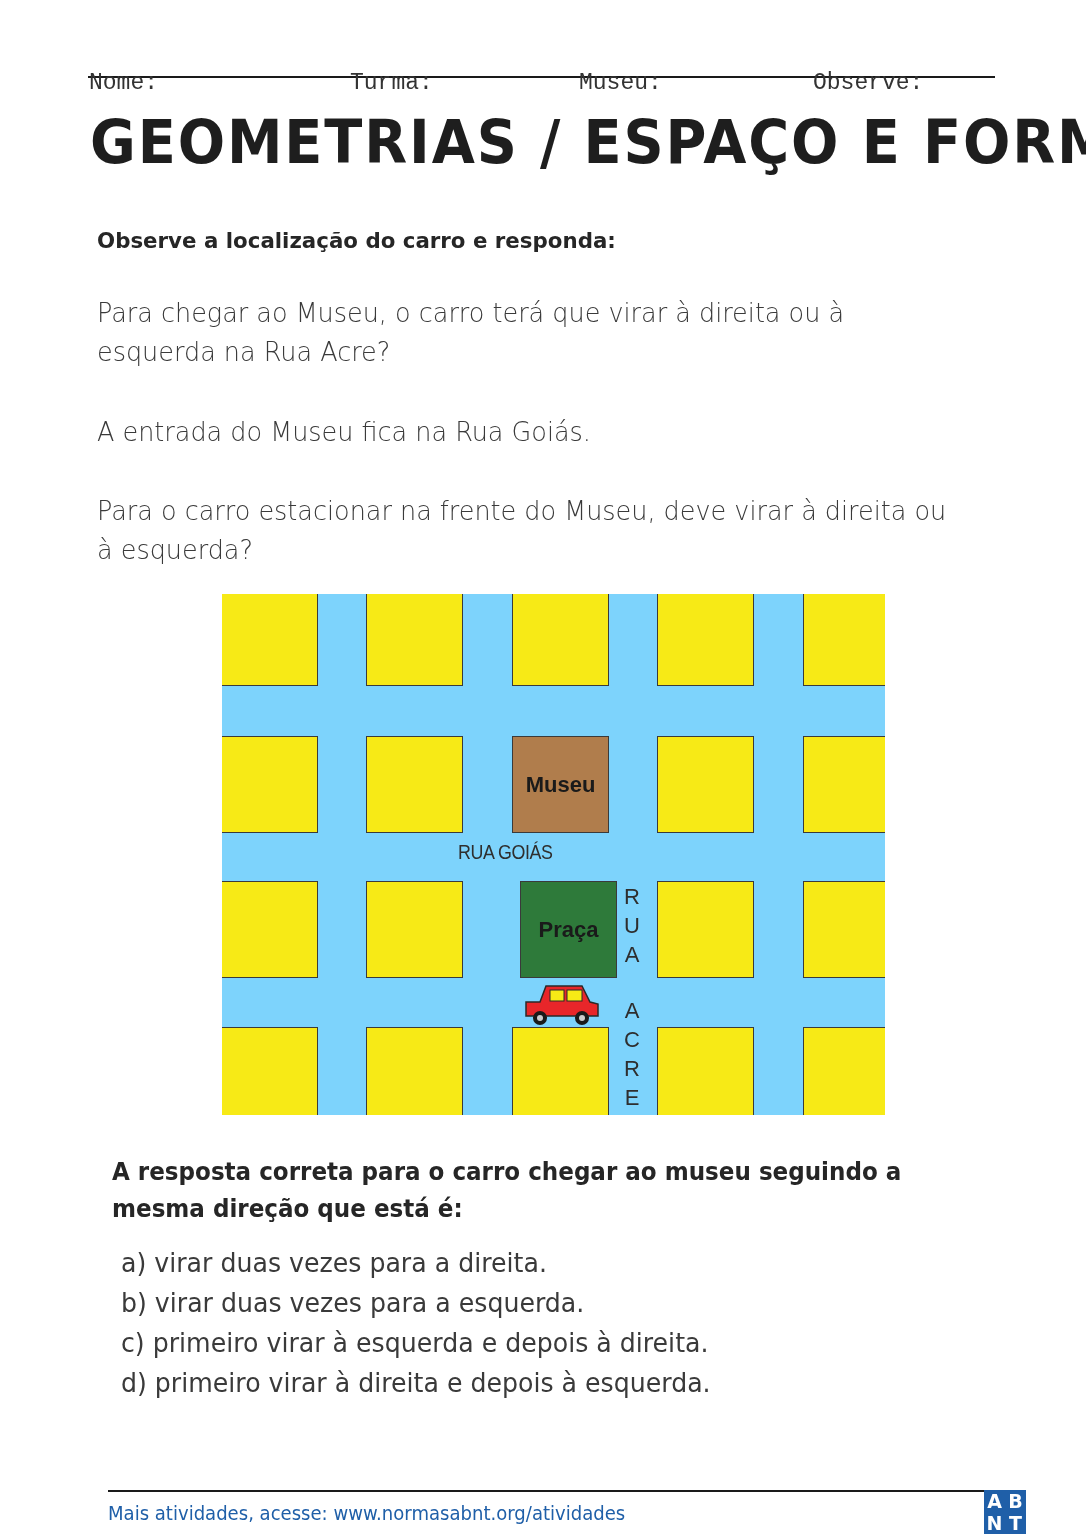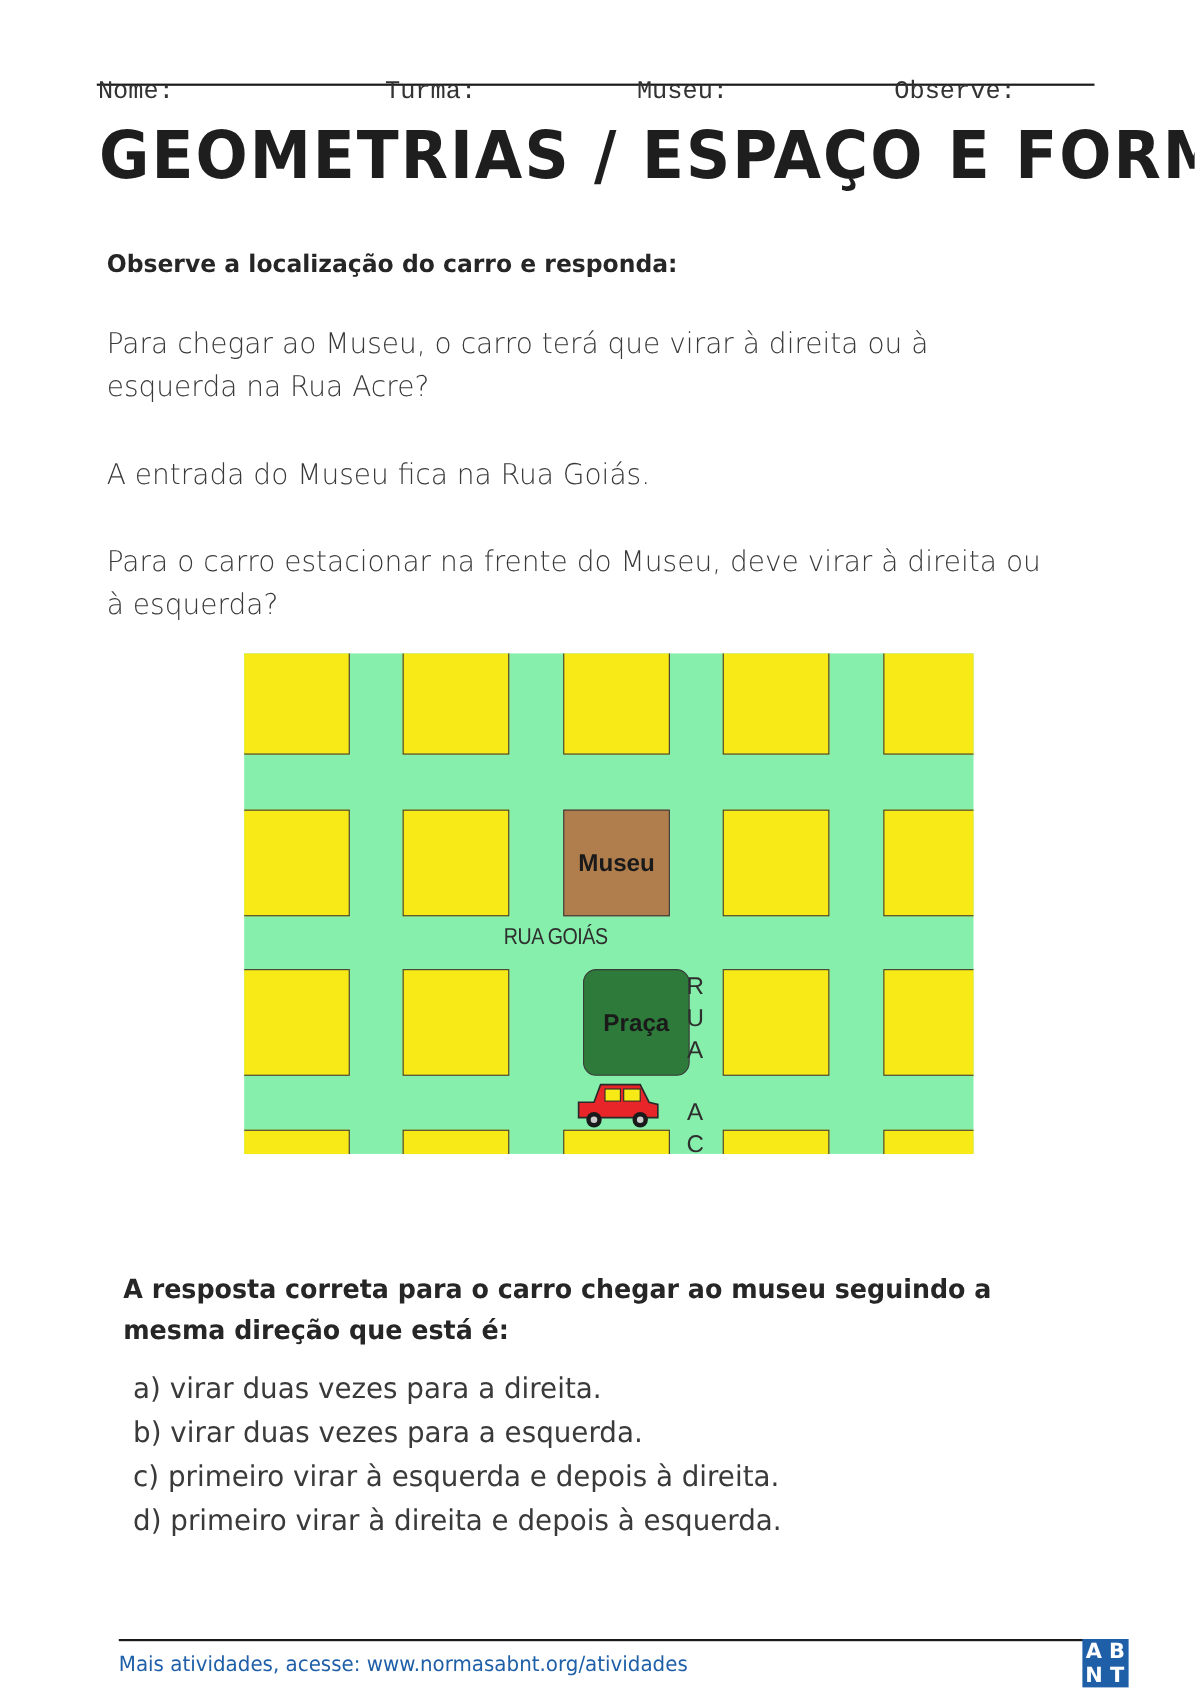--- a/index.html
+++ b/index.html
@@ -30,22 +30,22 @@
       transform: scaleX(0.97); transform-origin: left center;
     }
     .para {
       position: absolute; left: 97px; width: 880px;
       font-family: "DejaVu Sans", sans-serif; font-size: 26px;
       line-height: 39px; color: #3a3a3a; font-weight: 300;
       transform: scaleX(0.98); transform-origin: left center;
     }
 
     .map {
-      position: absolute; left: 222px; top: 594px; width: 663px; height: 455px;
-      background: #86efac; overflow: hidden;
+      position: absolute; left: 222px; top: 594px; width: 663px; height: 521px;
+      background: #7dd3fc; overflow: hidden;
     }
     .block {
       position: absolute; background: #f7ea16;
       border: 1.5px solid #3a3a3a;
     }
     .block.museu { background: #b07d4c; }
     .block.praca { background: #2e7a3a; }
     .block-label {
       position: absolute; left: 0; right: 0; top: 50%; transform: translateY(-50%);
       text-align: center; font-family: "Liberation Sans", sans-serif;
@@ -123,21 +123,21 @@
   <div class="block" style="left:-2px; top:142px; width:98px; height:97px;"></div>
   <div class="block" style="left:144px; top:142px; width:97px; height:97px;"></div>
   <div class="block museu" style="left:290px; top:142px; width:97px; height:97px;">
     <div class="block-label">Museu</div>
   </div>
   <div class="block" style="left:435px; top:142px; width:97px; height:97px;"></div>
   <div class="block" style="left:581px; top:142px; width:86px; height:97px;"></div>
 
   <div class="block" style="left:-2px; top:287px; width:98px; height:97px;"></div>
   <div class="block" style="left:144px; top:287px; width:97px; height:97px;"></div>
-  <div class="block praca" style="left:308px; top:287px; width:97px; height:97px;border-radius:12px;">
+  <div class="block praca" style="left:298px; top:287px; width:97px; height:97px;">
     <div class="block-label">Praça</div>
   </div>
   <div class="block" style="left:435px; top:287px; width:97px; height:97px;"></div>
   <div class="block" style="left:581px; top:287px; width:86px; height:97px;"></div>
 
   <div class="block" style="left:-2px; top:433px; width:98px; height:92px;"></div>
   <div class="block" style="left:144px; top:433px; width:97px; height:92px;"></div>
   <div class="block" style="left:290px; top:433px; width:97px; height:92px;"></div>
   <div class="block" style="left:435px; top:433px; width:97px; height:92px;"></div>
   <div class="block" style="left:581px; top:433px; width:86px; height:92px;"></div>

